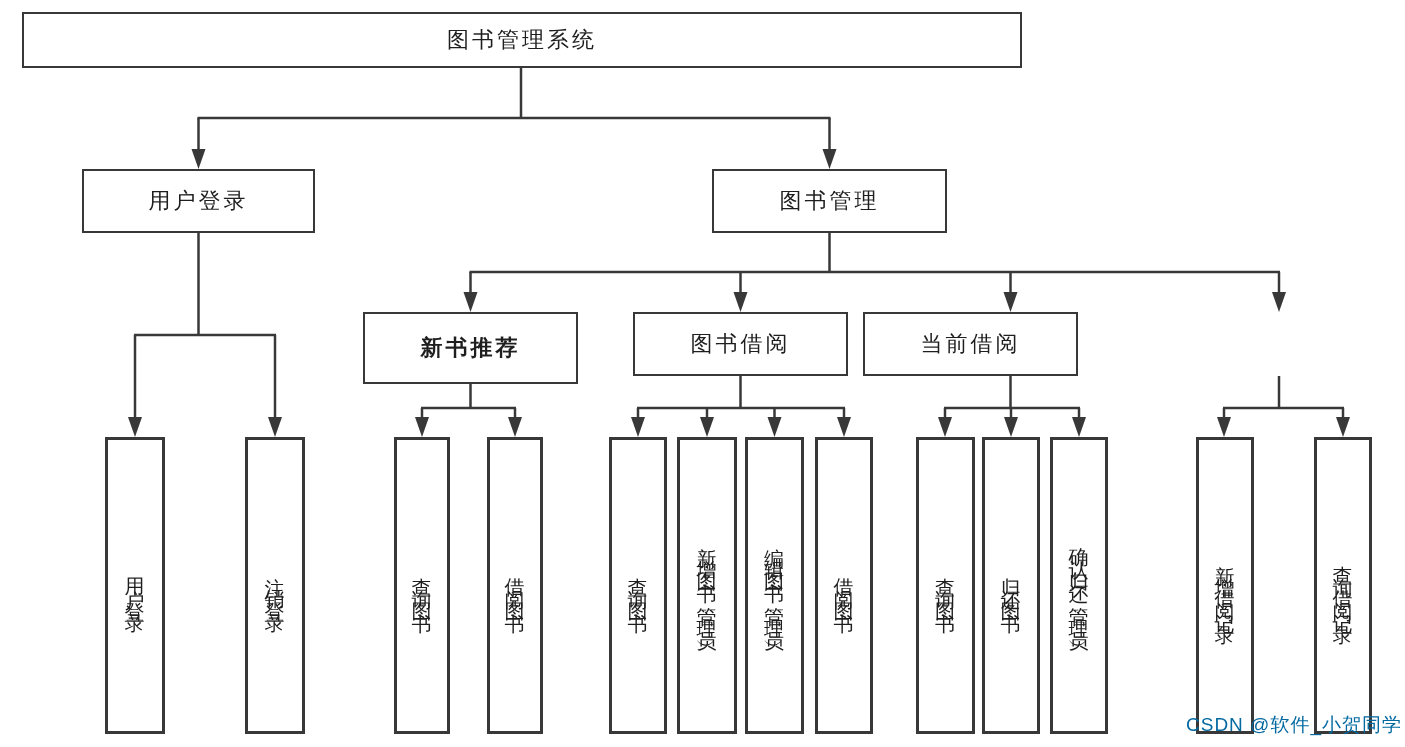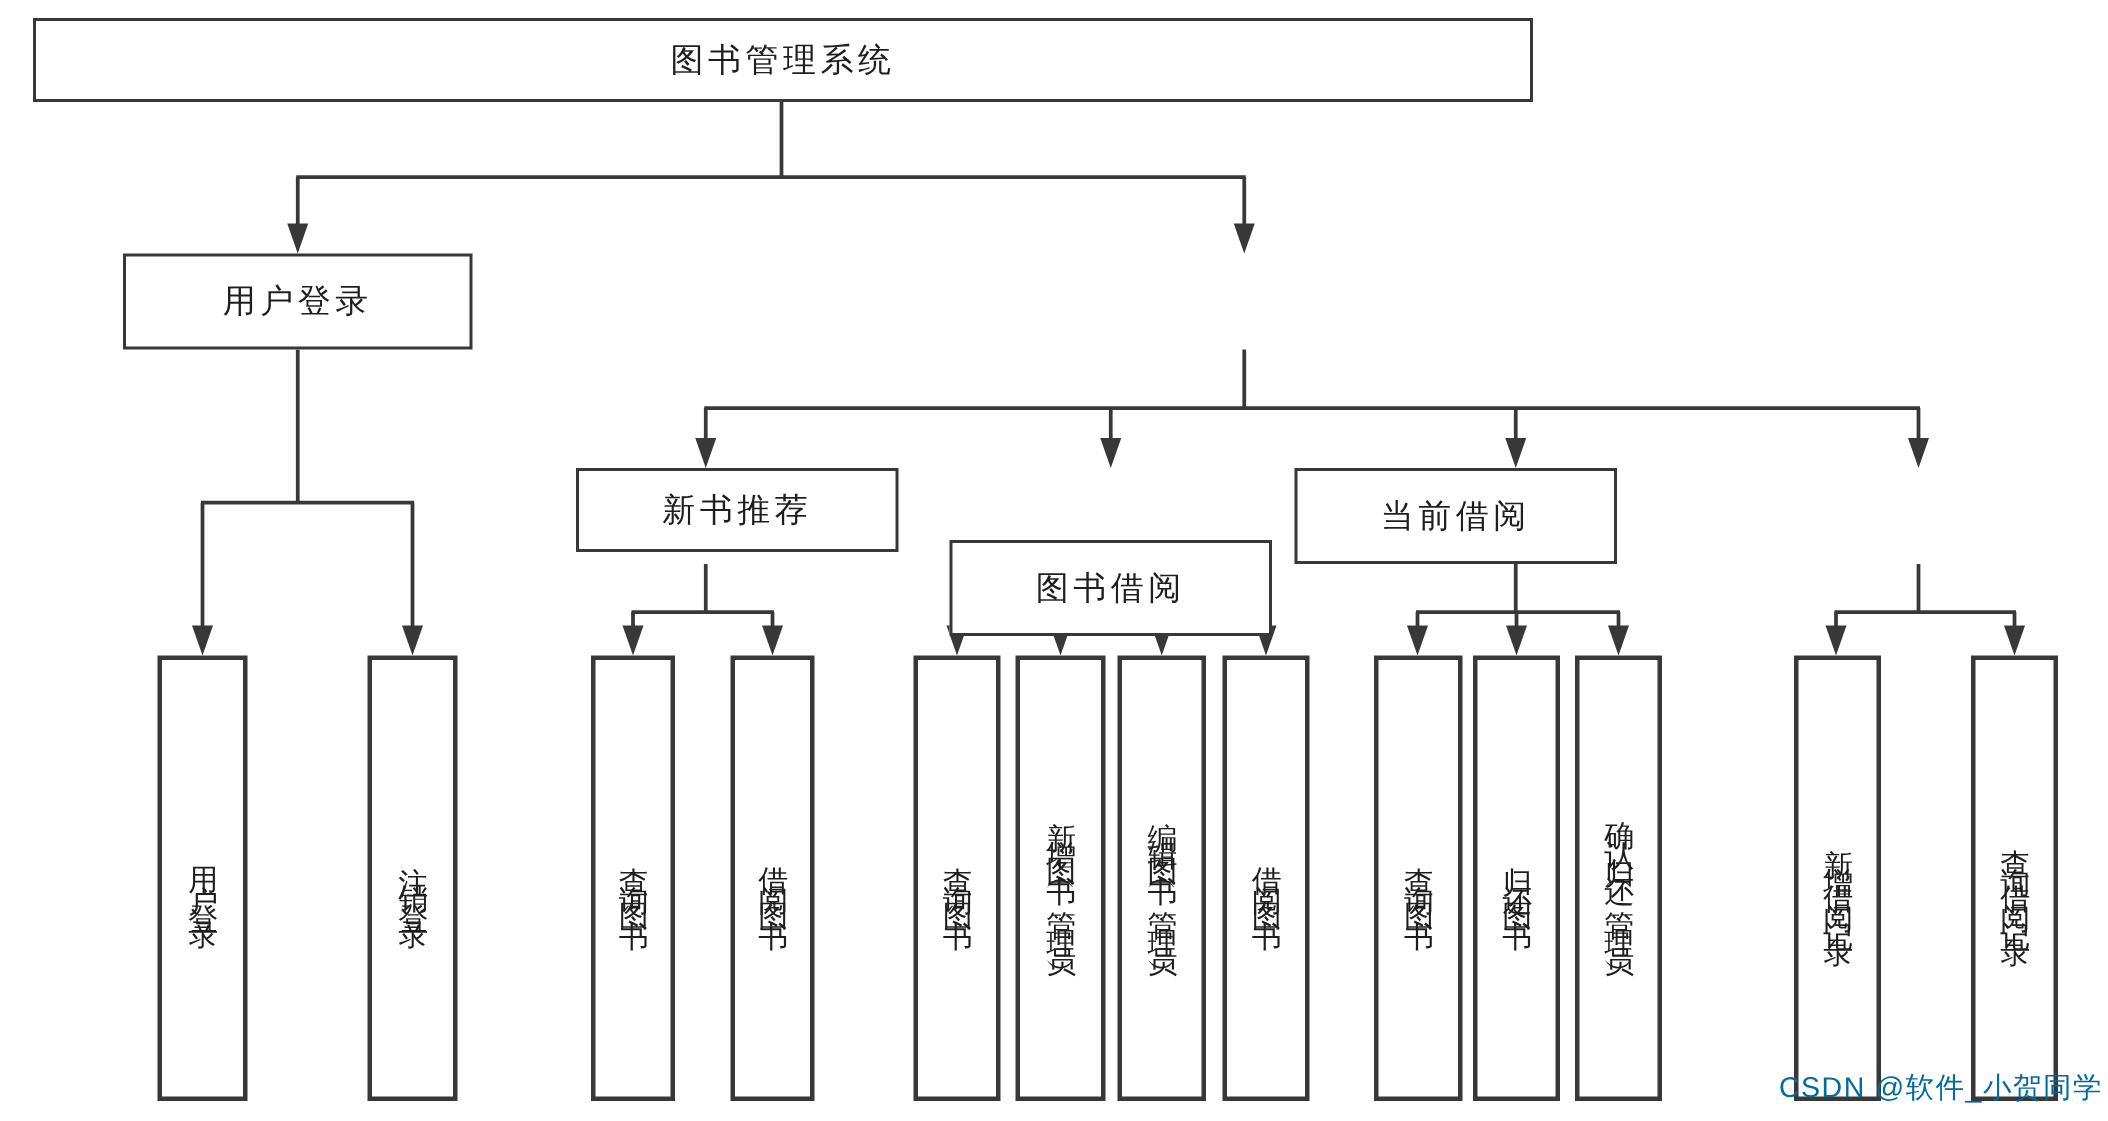--- a/index.html
+++ b/index.html
@@ -116,23 +116,24 @@
       <line x1="1224" y1="408" x2="1224" y2="419"></line>
       <polygon points="1217,417 1231,417 1224,437"></polygon>
       <line x1="1343" y1="408" x2="1343" y2="419"></line>
       <polygon points="1336,417 1350,417 1343,437"></polygon>
     </g>
   </svg>
 
   <div class="box h" style="left:22px;top:12px;width:1000px;height:56px;">图书管理系统</div>
 
   <div class="box h" style="left:82px;top:169px;width:233px;height:64px;">用户登录</div>
+  <div class="box h" style="left:712px;top:169px;width:235px;height:64px;">图书管理</div>
 
-  <div class="box h" style="left:384px;top:312px;width:215px;height:56px;">新书推荐</div>
-  <div class="box h" style="left:633px;top:312px;width:215px;height:64px;margin-top:48px;">图书借阅</div>
+  <div class="box h" style="left:363px;top:312px;width:215px;height:72px;font-weight:bold;">新书推荐</div>
+  <div class="box h" style="left:633px;top:312px;width:215px;height:64px;">图书借阅</div>
   <div class="box h" style="left:863px;top:312px;width:215px;height:64px;">当前借阅</div>
 
   <div class="box leaf" style="left:105px;top:437px;width:60px;height:297px;">用户登录</div>
   <div class="box leaf" style="left:245px;top:437px;width:60px;height:297px;">注销登录</div>
 
   <div class="box leaf" style="left:394px;top:437px;width:56px;height:297px;">查询图书</div>
   <div class="box leaf" style="left:487px;top:437px;width:56px;height:297px;">借阅图书</div>
 
   <div class="box leaf" style="left:609px;top:437px;width:58px;height:297px;">查询图书</div>
   <div class="box leaf" style="left:677px;top:437px;width:60px;height:297px;">新增图书（管理员）</div>

